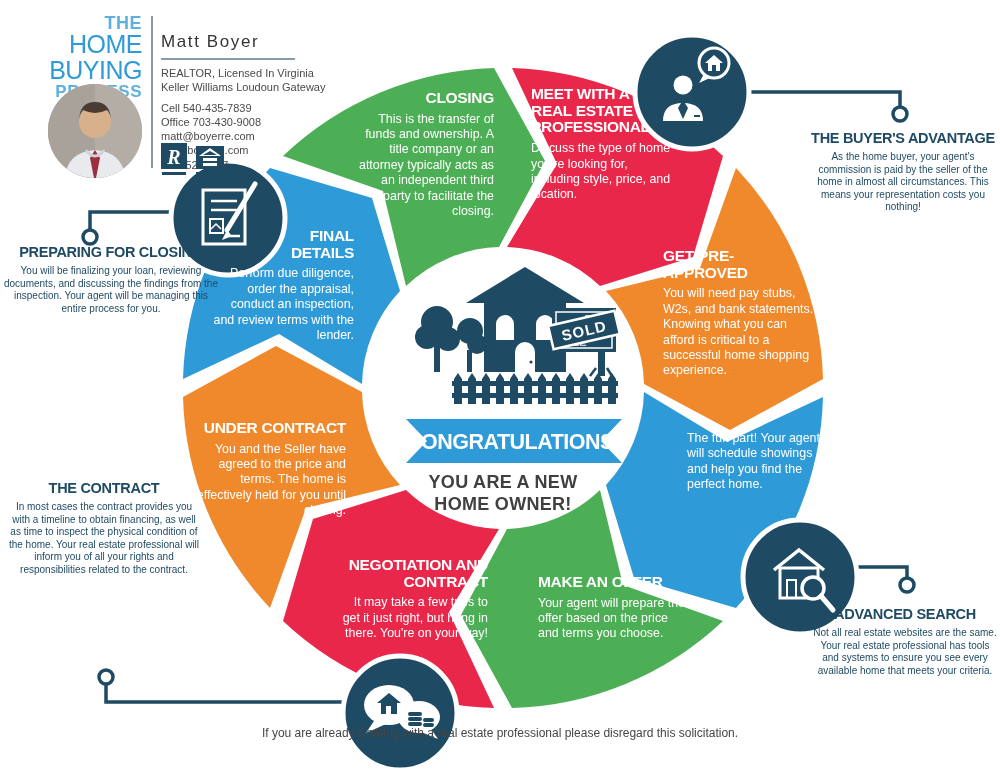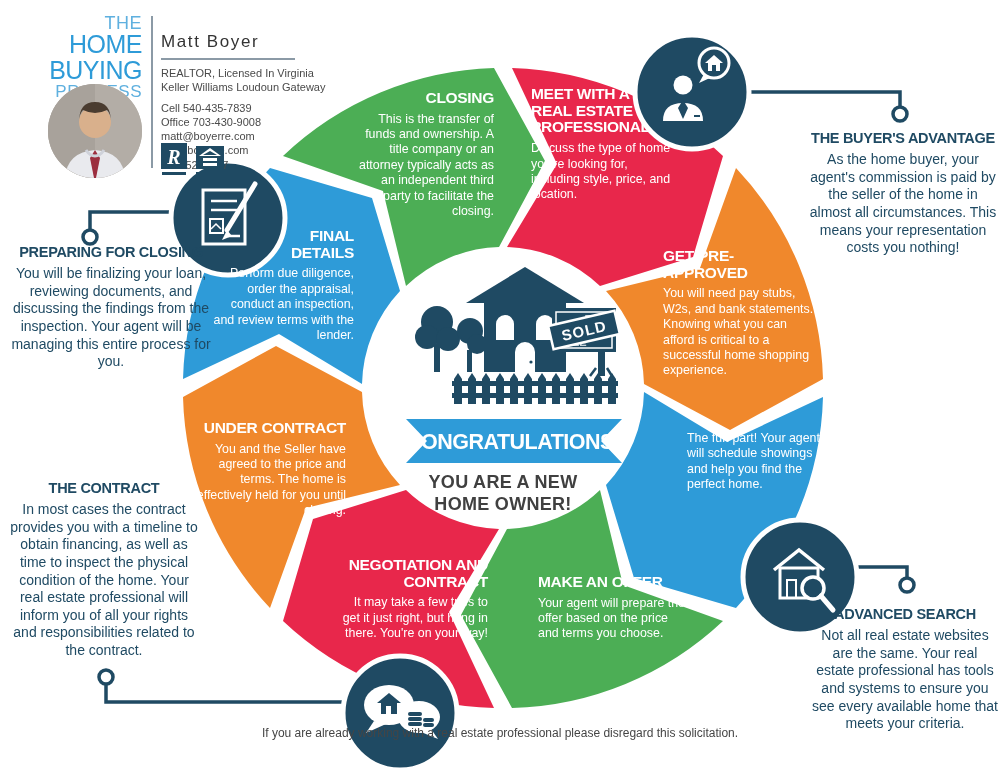--- a/index.html
+++ b/index.html
@@ -27,29 +27,29 @@
 
   
   #congrats{position:absolute;left:406px;top:427px;width:216px;text-align:left;
             color:#fff;font-weight:bold;font-size:21.5px;letter-spacing:-0.5px;line-height:30px;}
   #new-owner{position:absolute;left:413px;top:472px;width:180px;text-align:center;
              font-weight:bold;font-size:18px;line-height:1.22;letter-spacing:0.3px;}
 
   
   .callout{position:absolute;text-align:center;}
   .callout-title{font-weight:bold;font-size:14.5px;letter-spacing:-0.3px;margin-bottom:5px;}
-  .callout-body{font-size:14px;line-height:1.26;}
+  .callout-body{font-size:10px;line-height:1.26;}
   #co-buyers{left:808px;top:130px;width:190px;}
   #co-advsearch{left:812px;top:606px;width:186px;}
   #co-contract{left:8px;top:480px;width:192px;}
   #co-preparing{left:2px;top:244px;width:218px;}
 
   
   #logo{position:absolute;left:24px;top:14px;width:118px;text-align:right;line-height:1.02;}
-  .logo-thin{font-size:18px;font-weight:normal;letter-spacing:0.5px;}
+  .logo-thin{font-size:18px;font-weight:bold;letter-spacing:0.5px;}
   .logo-bold{font-size:25px;font-weight:normal;letter-spacing:-0.5px;}
   #divider{position:absolute;left:151px;top:16px;width:2px;height:152px;background:#8b9aa6;}
   #agent{position:absolute;left:161px;top:32px;width:180px;color:#4a4a4a;}
   #agent-name{font-size:17px;color:#333;letter-spacing:1.6px;padding-bottom:6px;
               border-bottom:2px solid #8b9aa6;width:134px;margin-bottom:6px;}
   .agent-line{font-size:11px;line-height:1.3;}
   .agent-gap{height:6px;}
   #agent-logos{position:absolute;left:161px;top:143px;display:flex;gap:8px;align-items:flex-start;}
 
   #avatar{position:absolute;left:48px;top:84px;width:94px;height:94px;border-radius:50%;overflow:hidden;

